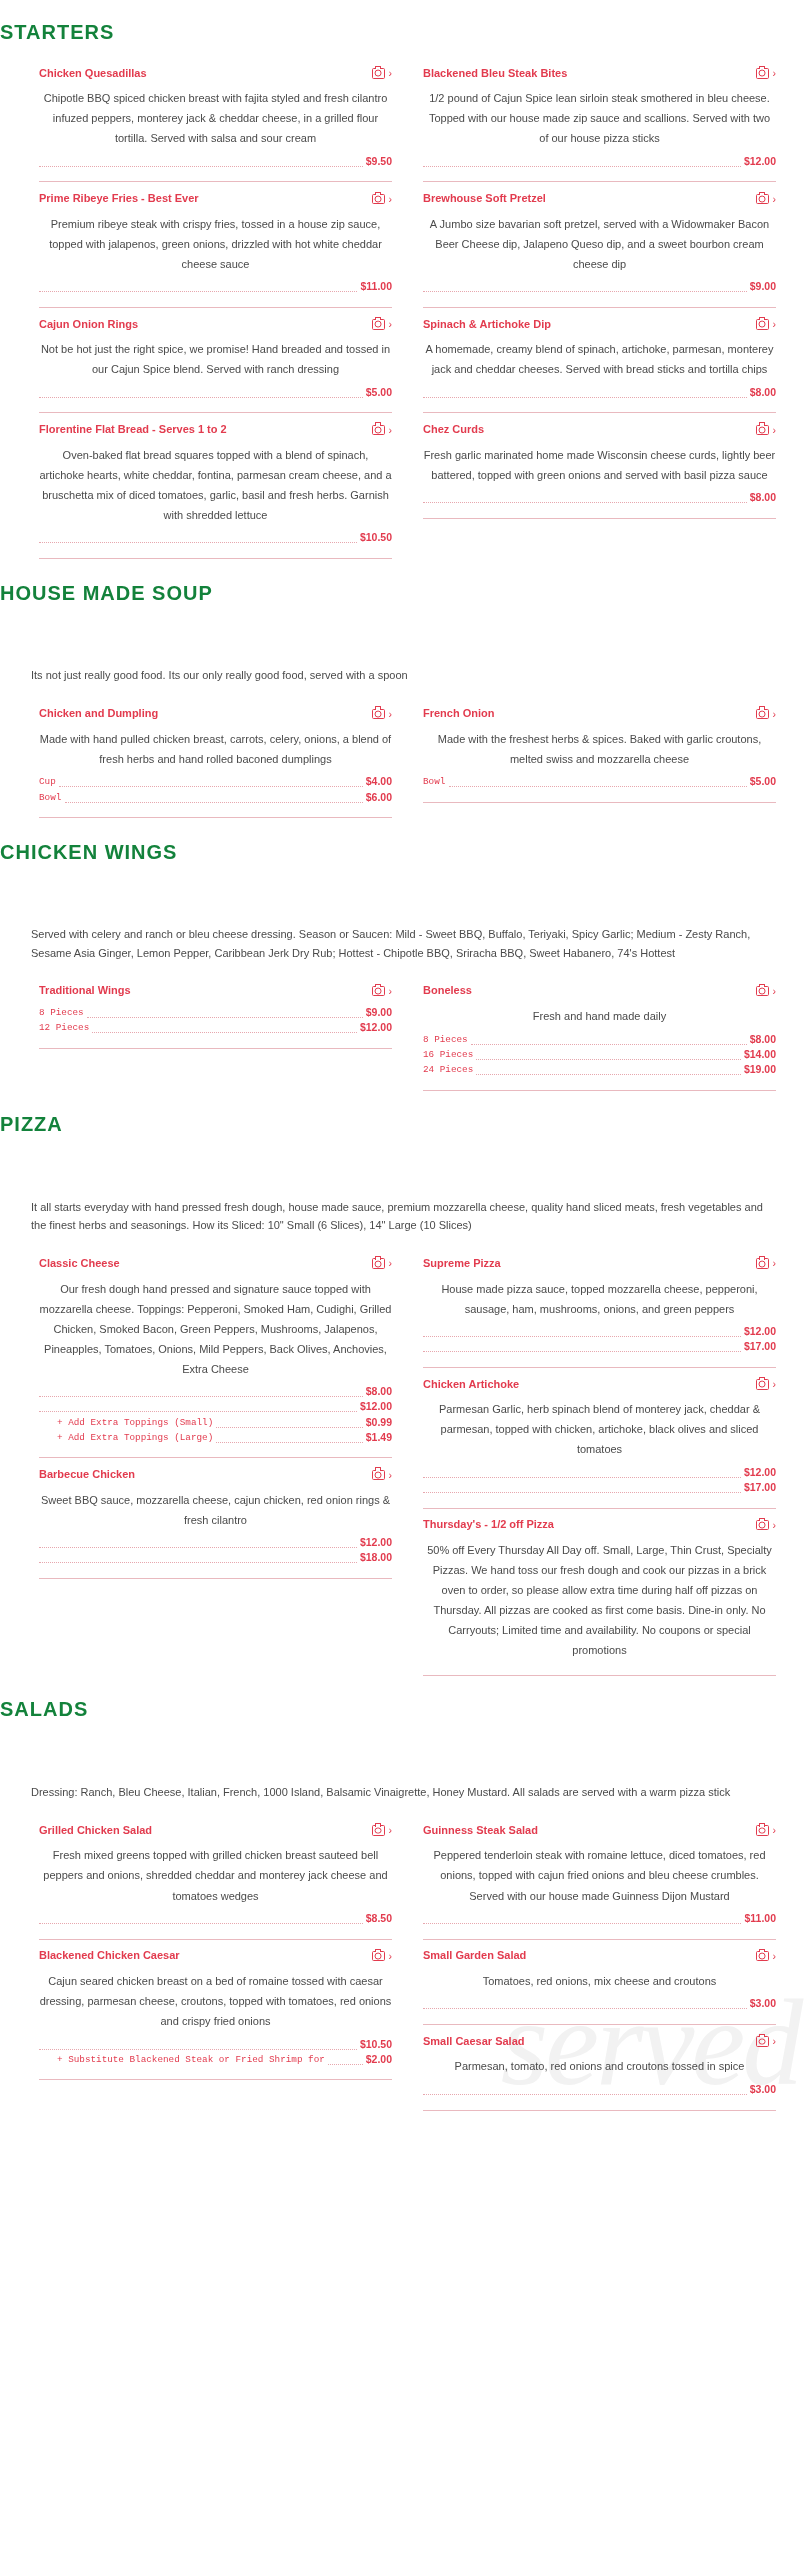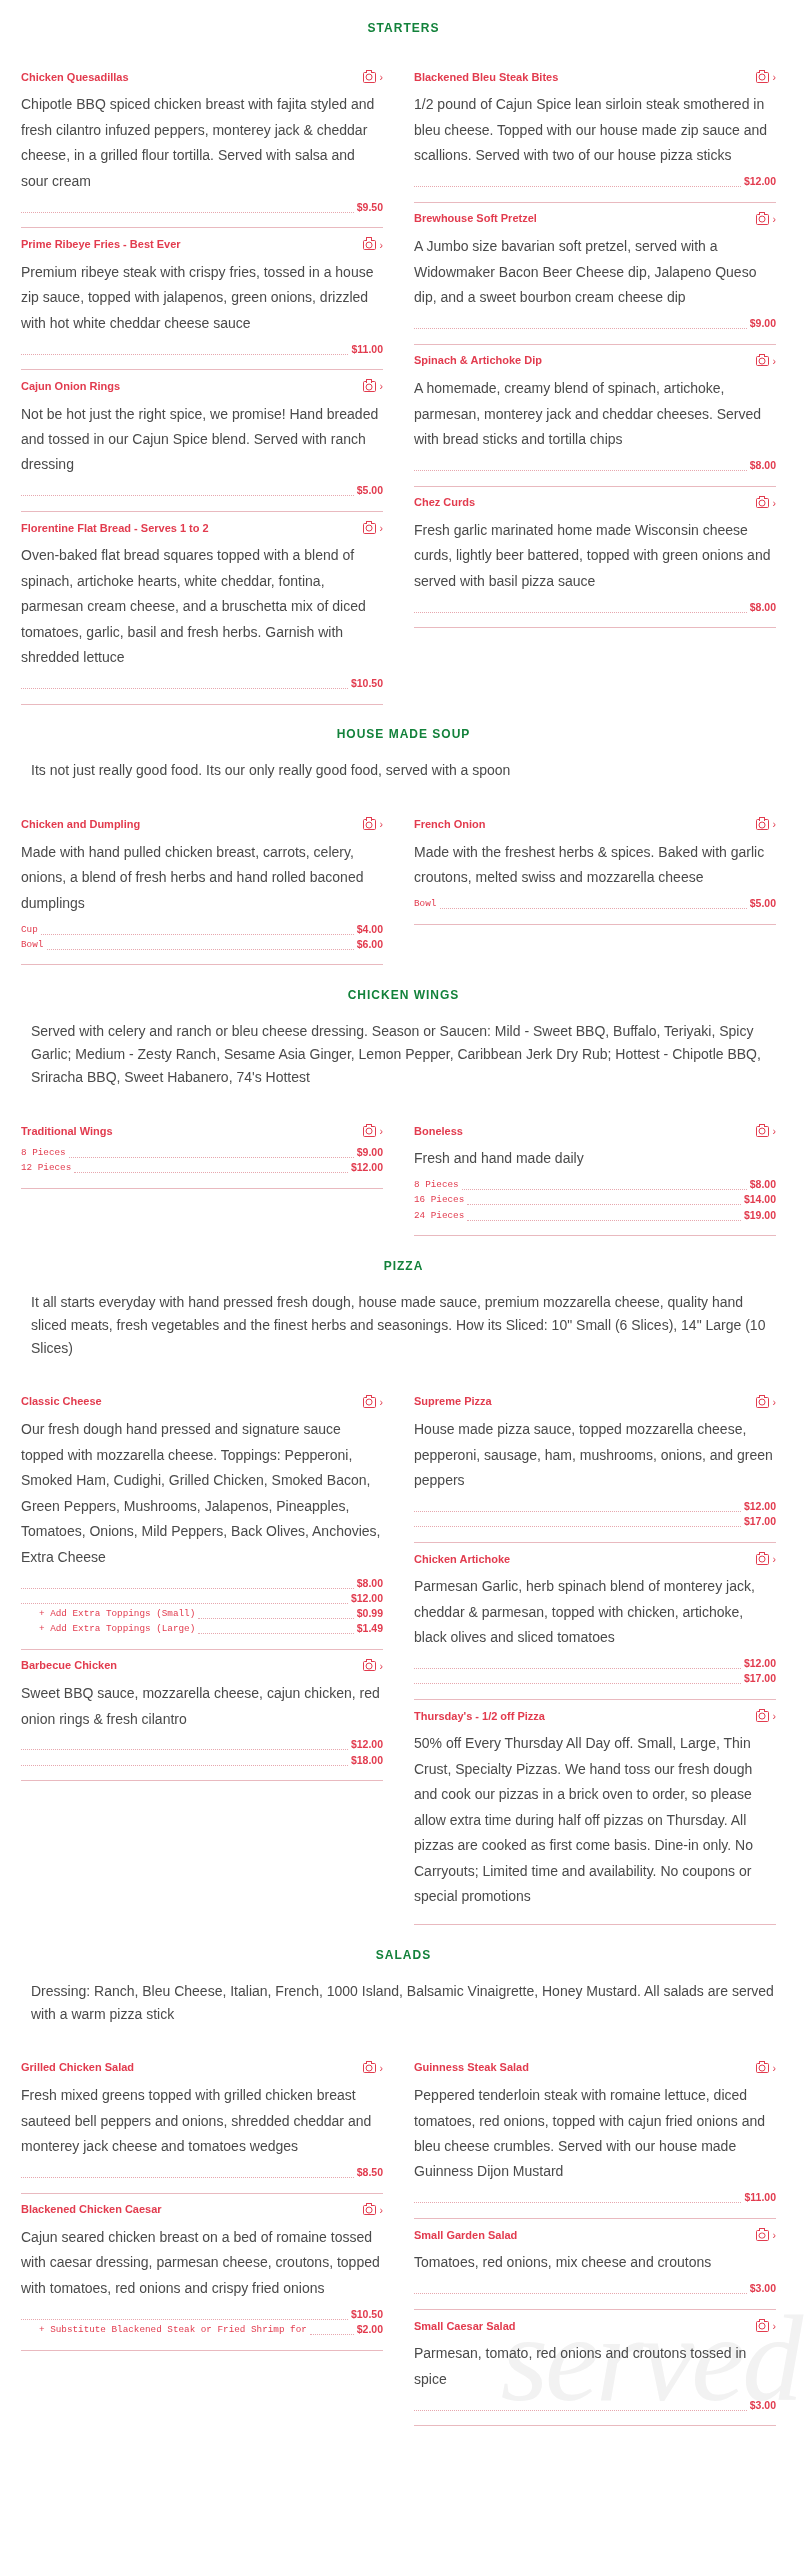--- a/index.html
+++ b/index.html
@@ -28,41 +28,40 @@
     z-index: 0;
     user-select: none;
     pointer-events: none;
     white-space: nowrap;
   }
 
   .content { position: relative; z-index: 2; }
 
   
   .section-title {
-    text-align: center;
     color: #13823b;
-    font-size: 12px;
+    font-size: 20px;
     font-weight: 700;
     letter-spacing: 1px;
     padding: 21px 0 14.6px 0;
   }
   .section-blurb {
-    font-size: 14px;
+    font-size: 11px;
     line-height: 1.65;
     color: #4a4a4a;
     padding: 3.2px 32px 14.6px 31px;
+    margin-top: 44px;
   }
 
   
   .cols {
     display: flex;
     gap: 31px;
-    padding: 0 31px 0 21px;
+    padding: 0 31px 0 39px;
     align-items: flex-start;
-    margin-top: 13px;
   }
   .col { flex: 1 1 0; min-width: 0; }
 
   
   .item { padding: 8px 0 1.6px 0; }
   .item-head {
     display: flex;
     align-items: center;
     justify-content: space-between;
     gap: 6.5px;
@@ -106,24 +105,25 @@
     border: 1.1px solid #e23b4e;
     border-radius: 50%;
   }
   .chev {
     color: #e23b4e;
     font-size: 10.5px;
     line-height: 1;
     font-weight: 400;
   }
   .item-desc {
-    font-size: 14px;
+    font-size: 11px;
     line-height: 1.82;
     color: #4a4a4a;
     margin-bottom: 6.5px;
+    text-align: center;
   }
 
   
   .price-row {
     display: flex;
     align-items: flex-end;
     gap: 3.2px;
     margin-top: 3.2px;
     font-size: 9.3px;
     text-align: right;

